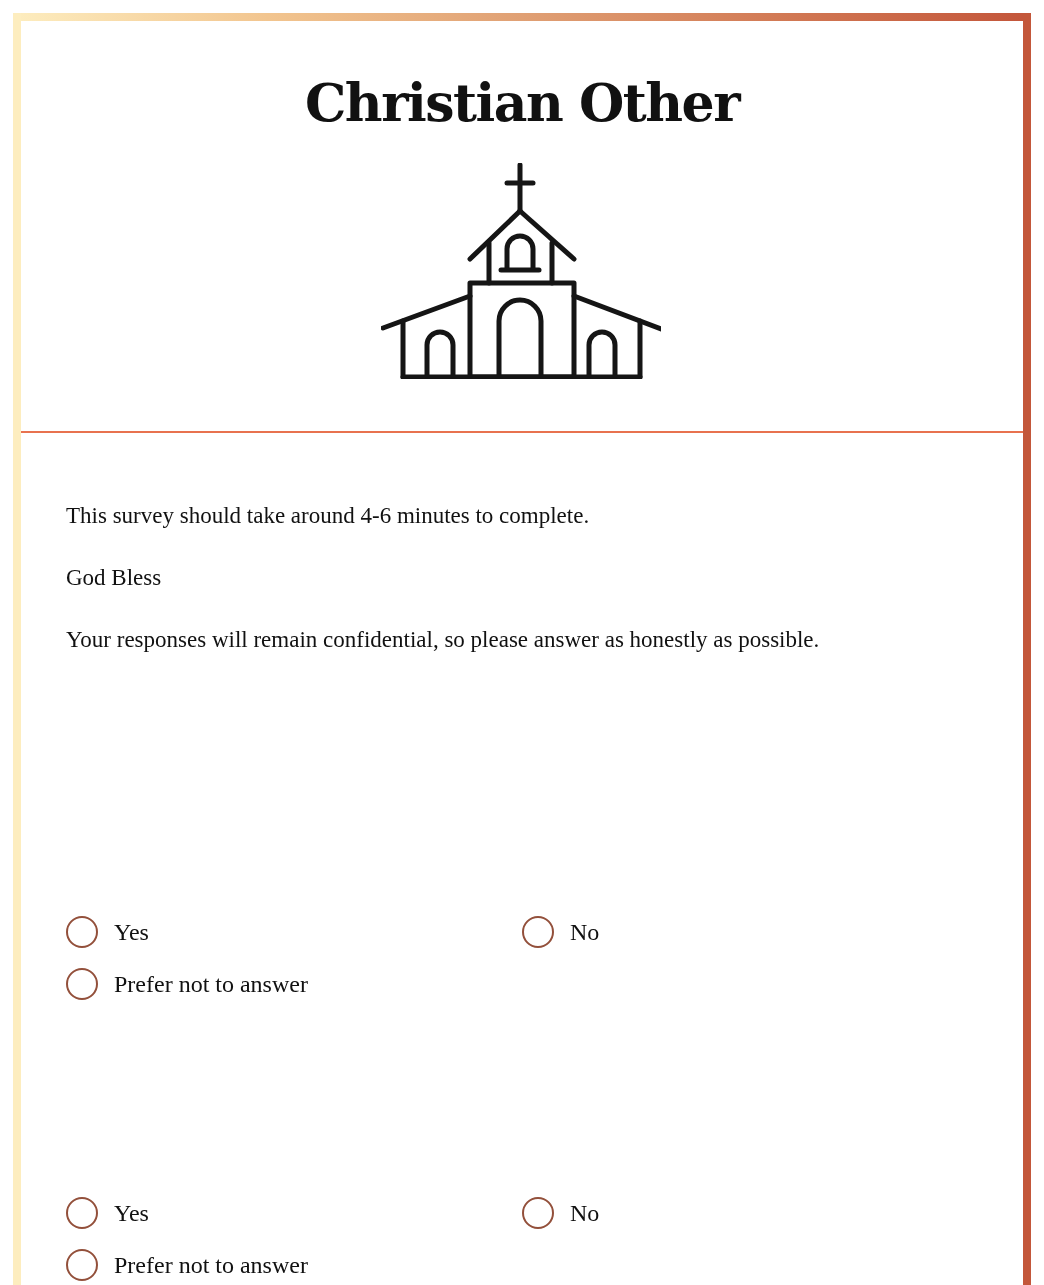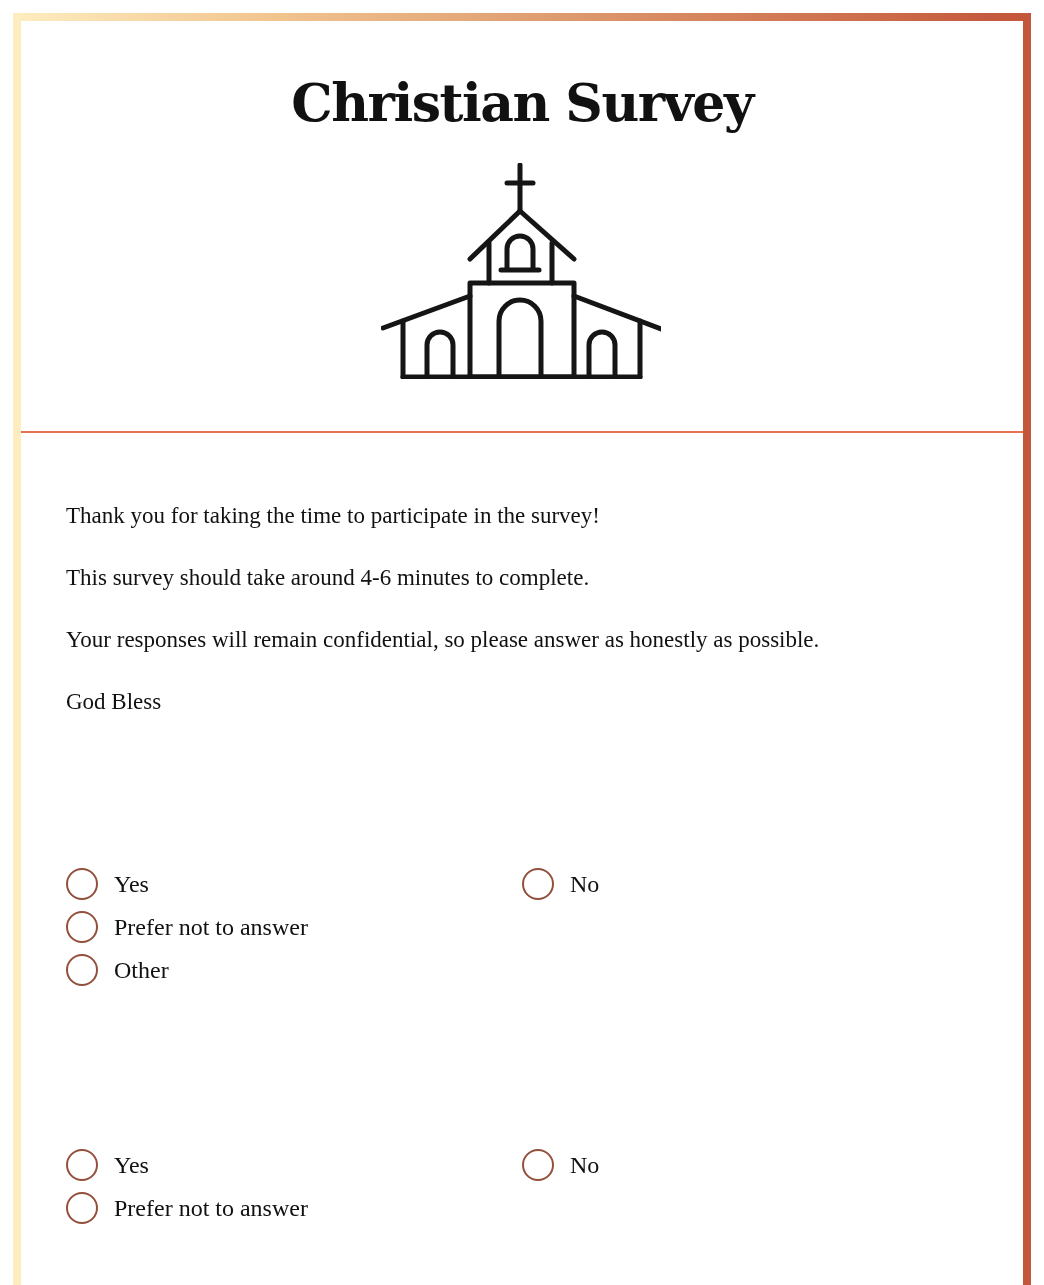--- a/index.html
+++ b/index.html
@@ -98,21 +98,22 @@
     }
     .question-label {
       font-size: 24px;
       line-height: 32px;
       margin: 0 0 24px 3px;
       font-family: "Liberation Serif", "DejaVu Serif", serif;
     }
     .options {
       display: grid;
       grid-template-columns: 456px 400px;
-      row-gap: 3px;
+      row-gap: 12px;
+      margin-top: 48px;
     }
     .option {
       display: flex;
       align-items: center;
       height: 40px;
       cursor: pointer;
     }
     .radio {
       width: 28px;
       height: 28px;
@@ -133,21 +134,21 @@
 </head>
 <body>
 
 <div class="frame">
   <div class="frame-top"></div>
   <div class="frame-left"></div>
   <div class="frame-right"></div>
 </div>
 
 <div class="header">
-  <h1 class="title">Christian Survey</h1>
+  <h1 class="title">Christian Other</h1>
   <svg class="church" viewBox="0 0 280 216" fill="none" stroke="#151515" stroke-width="5" stroke-linecap="round" stroke-linejoin="round">
 
     <line x1="139" y1="2" x2="139" y2="48"></line>
     <line x1="126" y1="20" x2="152" y2="20"></line>
 
     <line x1="89" y1="96" x2="139" y2="48"></line>
     <line x1="139" y1="48" x2="193" y2="96"></line>
 
     <line x1="108" y1="80" x2="108" y2="120"></line>
     <line x1="171" y1="80" x2="171" y2="120"></line>
@@ -169,45 +170,40 @@
 
     <path d="M46 212 V182 A13 13 0 0 1 72 182 V212"></path>
 
     <path d="M208 212 V182 A13 13 0 0 1 234 182 V212"></path>
   </svg>
 </div>
 
 <div class="divider"></div>
 
 <div class="intro">
-  <p>Thank you for taking the time to participate in the survey!</p>
   <p>This survey should take around 4-6 minutes to complete.</p>
+  <p>God Bless</p>
   <p>Your responses will remain confidential, so please answer as honestly as possible.</p>
-  <p>God Bless</p>
 </div>
 
 <div class="question q1">
   <div class="options">
     <label class="option">
       <span class="radio"></span>
       <span class="option-label">Yes</span>
     </label>
     <label class="option">
       <span class="radio"></span>
       <span class="option-label">No</span>
     </label>
     <label class="option">
       <span class="radio"></span>
       <span class="option-label">Prefer not to answer</span>
     </label>
     <div></div>
-    <label class="option">
-      <span class="radio"></span>
-      <span class="option-label">Other</span>
-    </label>
   </div>
 </div>
 
 <div class="question q2">
   <div class="options">
     <label class="option">
       <span class="radio"></span>
       <span class="option-label">Yes</span>
     </label>
     <label class="option">

